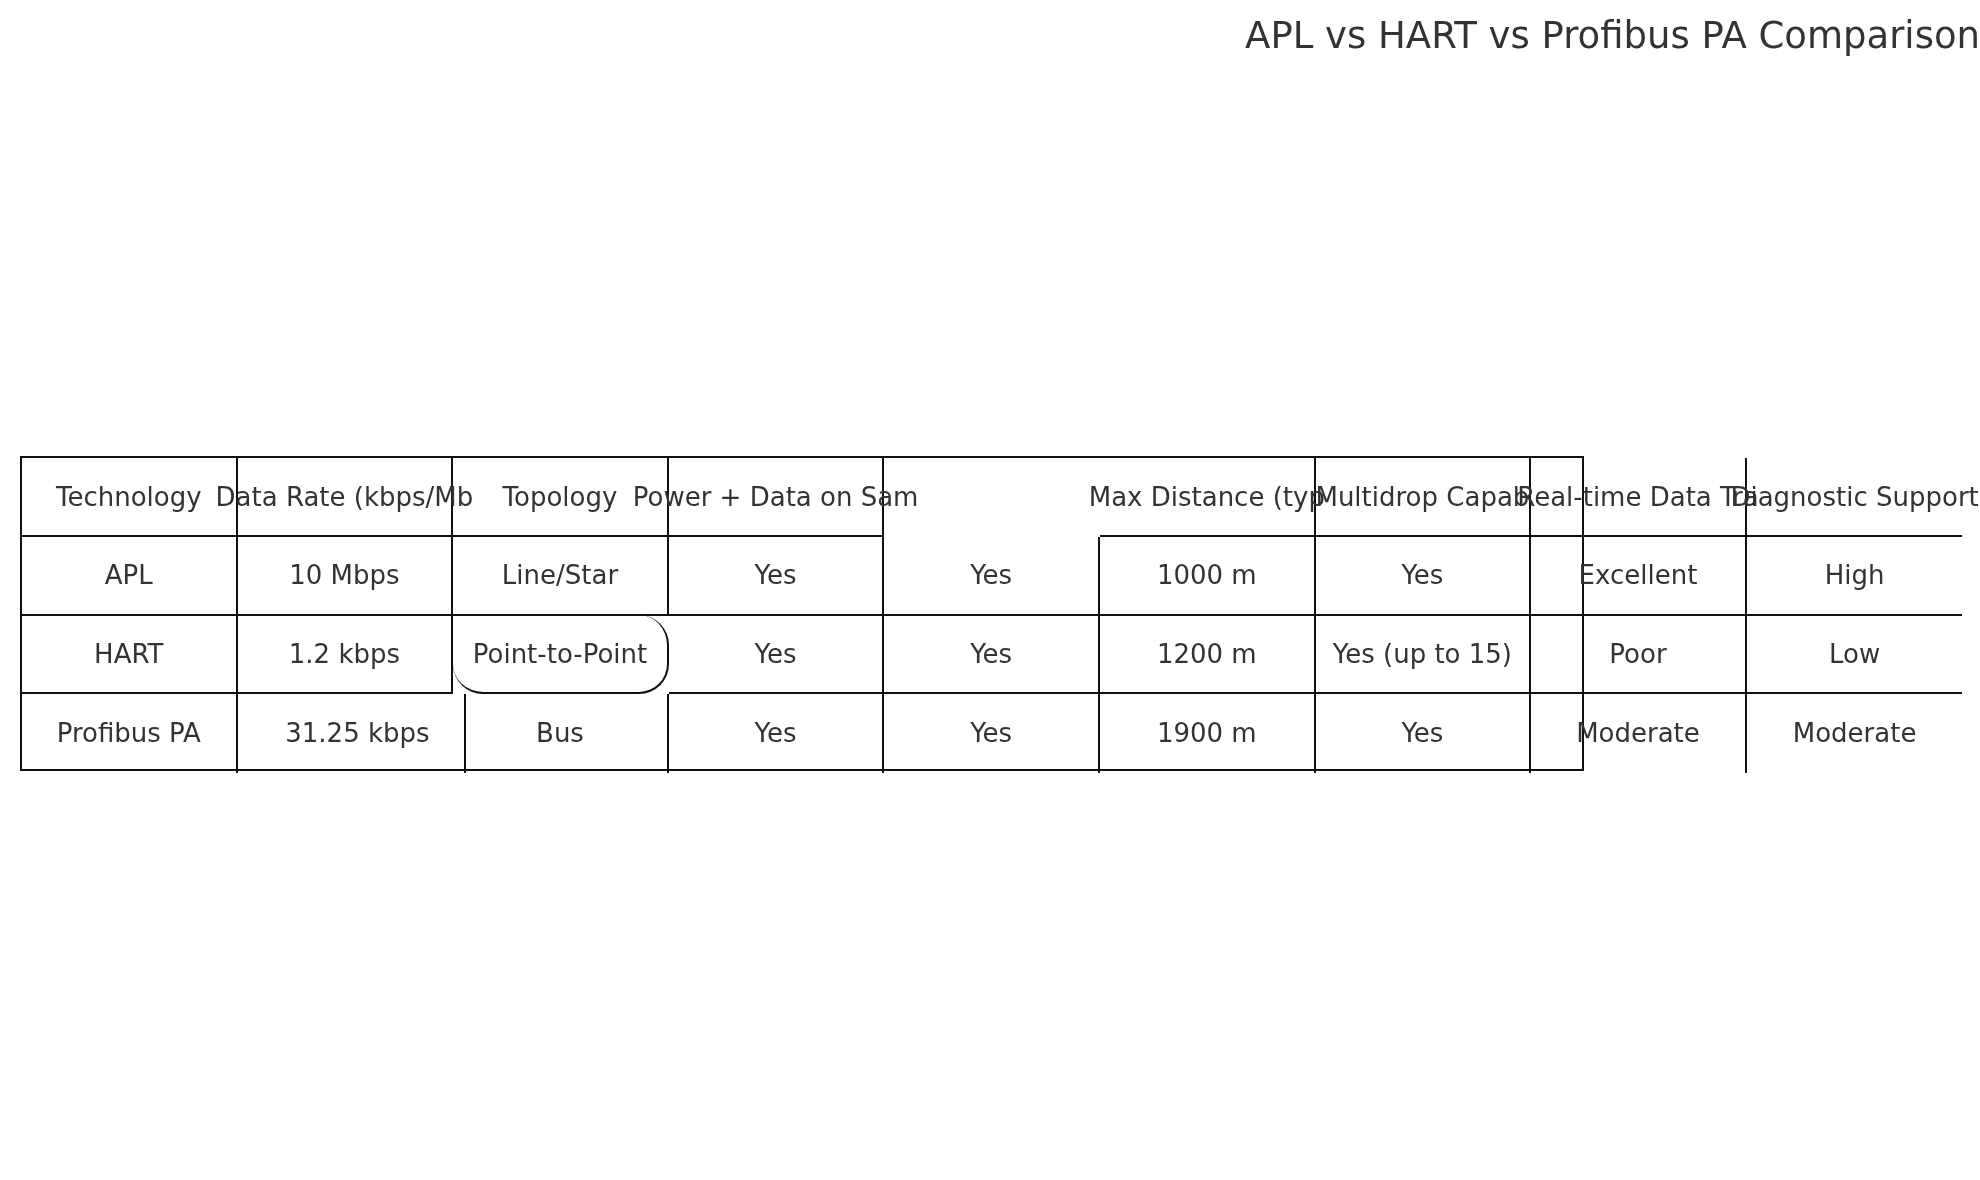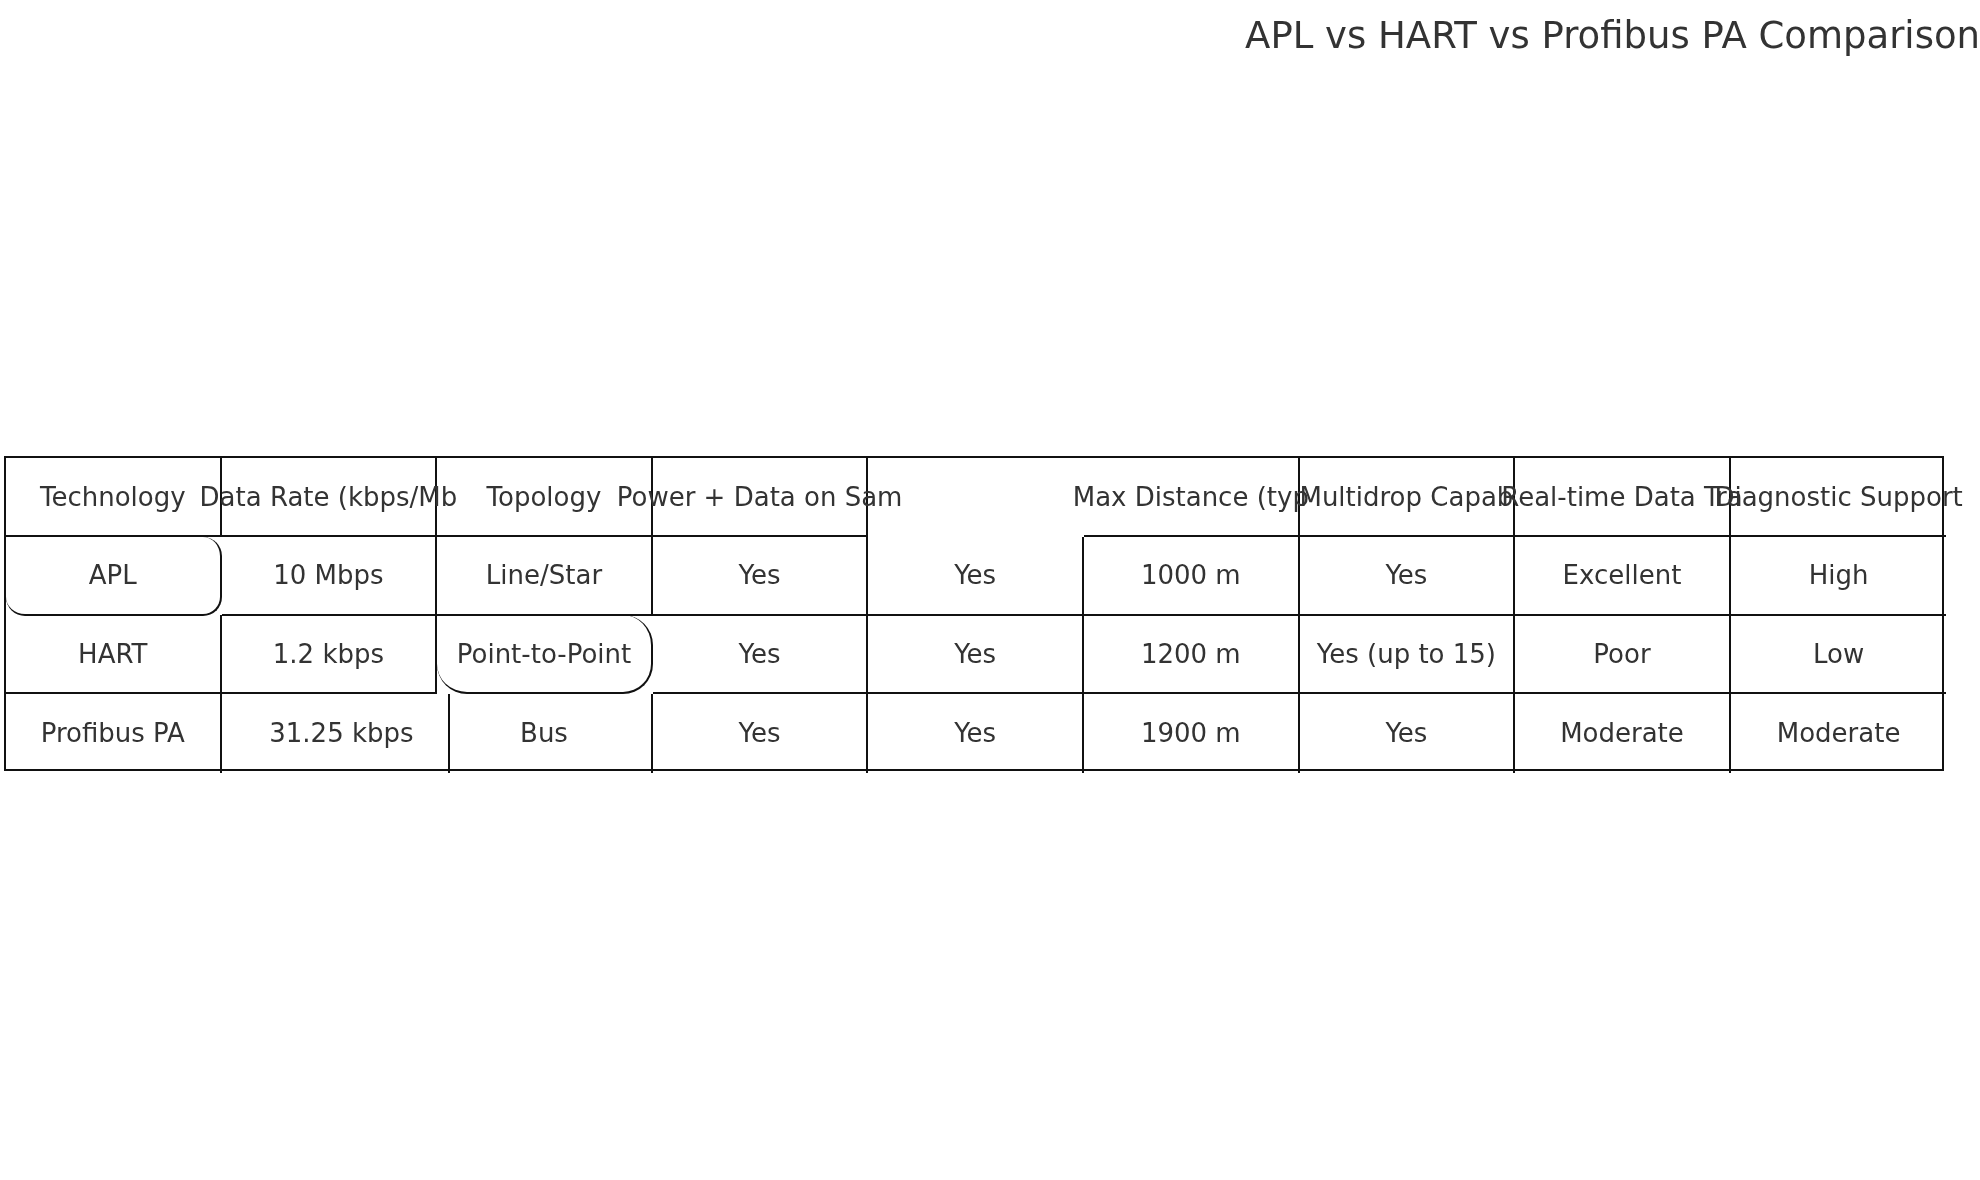--- a/index.html
+++ b/index.html
@@ -20,23 +20,23 @@
     left: 0;
     top: 12px;
     width: 1980px;
     text-align: right;
     font-size: 37px;
     color: #333333;
     line-height: 48px;
   }
   .table {
     position: absolute;
-    left: 4px;
+    left: 20px;
     top: 456px;
-    width: 1940px;
+    width: 1564px;
     height: 315px;
     border: 2.5px solid #111111;
     box-sizing: border-box;
     text-align: right;
   }
   .row {
     position: absolute;
     left: 0;
     width: 100%;
     height: 79px;
@@ -94,21 +94,21 @@
     </div>
     <div class="cell" style="left:1509.2px;">
       <span class="cell-text">Real-time Data Tra</span>
     </div>
     <div class="cell last-col" style="left:1724.8px;">
       <span class="cell-text">Diagnostic Support</span>
     </div>
   </div>
 
   <div class="row" style="top:78.5px;">
-    <div class="cell" style="left:0px;border-radius:19px;">
+    <div class="cell" style="left:0px;">
         <span class="cell-text">APL</span>
       </div>
     <div class="cell" style="left:215.6px;">
         <span class="cell-text">10 Mbps</span>
       </div>
     <div class="cell" style="left:431.2px;">
         <span class="cell-text">Line/Star</span>
       </div>
     <div class="cell" style="left:646.8px;">
         <span class="cell-text">Yes</span>

